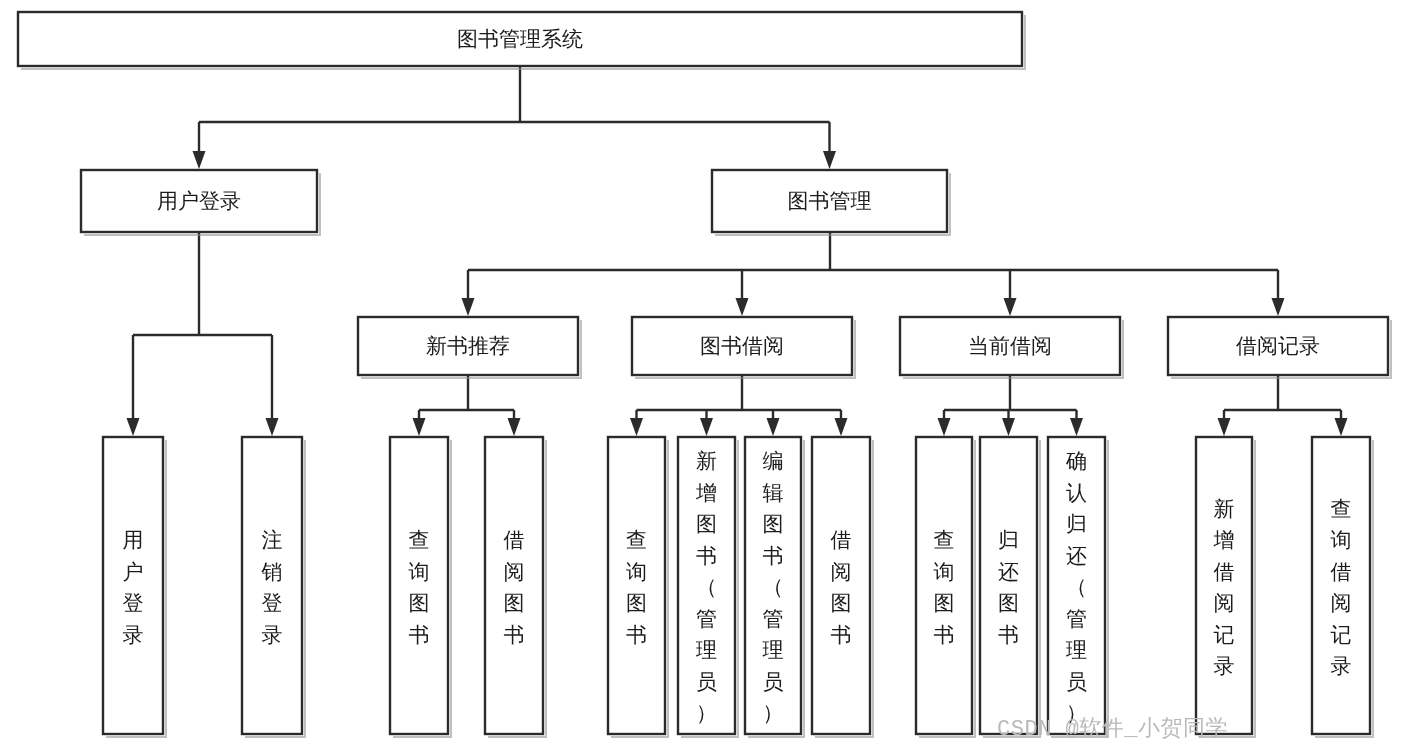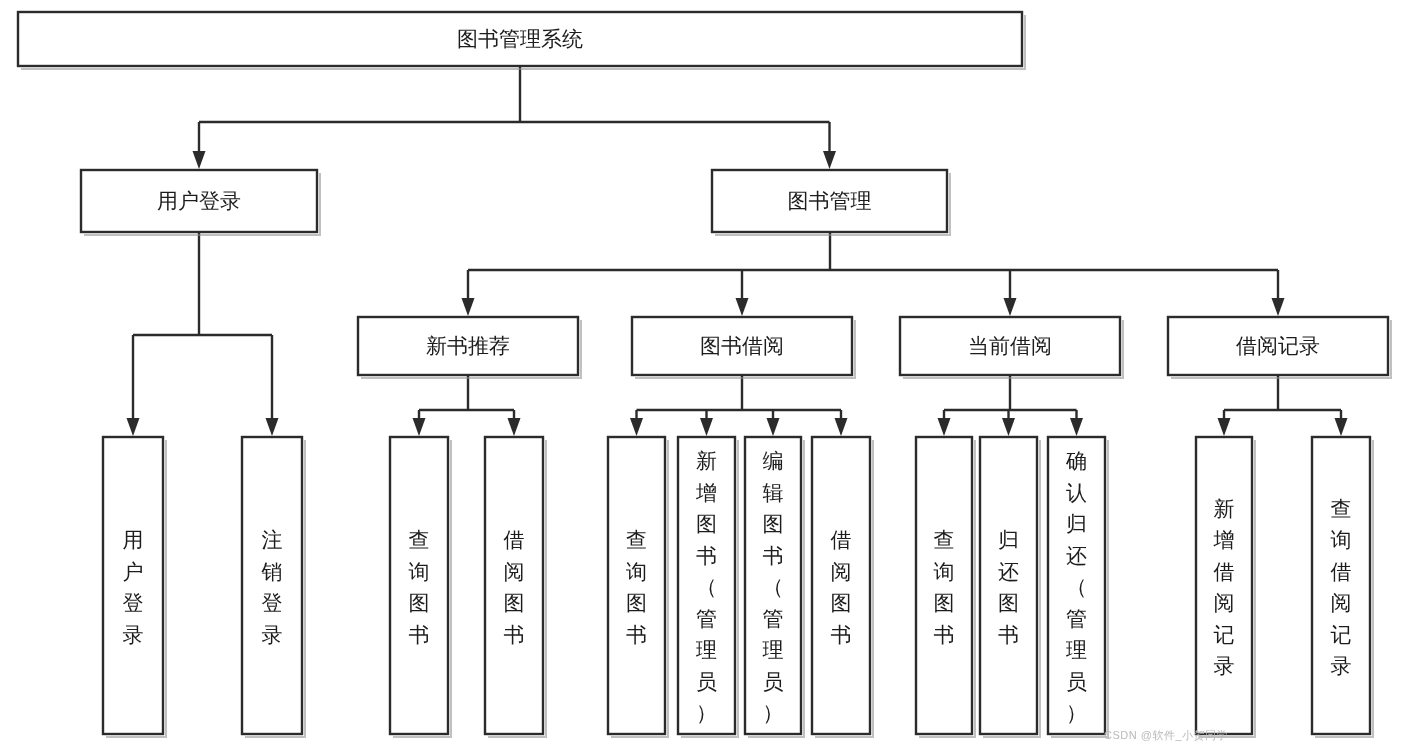--- a/index.html
+++ b/index.html
@@ -57,22 +57,22 @@
   .node-label-v {
     font-family: "Liberation Sans", "DejaVu Sans", sans-serif;
     font-size: 21px;
     fill: #1c1c1c;
     text-anchor: middle;
   }
   .watermark-text {
     position: absolute;
     right: 10px;
     bottom: 4px;
-    font-family: Liberation Sans, sans-serif;
-    font-size: 11px;
+    font-family: Liberation Mono, monospace;
+    font-size: 22px;
     color: #b9b9b9;
     white-space: nowrap;
     user-select: none;
     letter-spacing: 0.5px;
   }
 </style>
 </head>
 <body>
 
 <div id="diagram-root">

